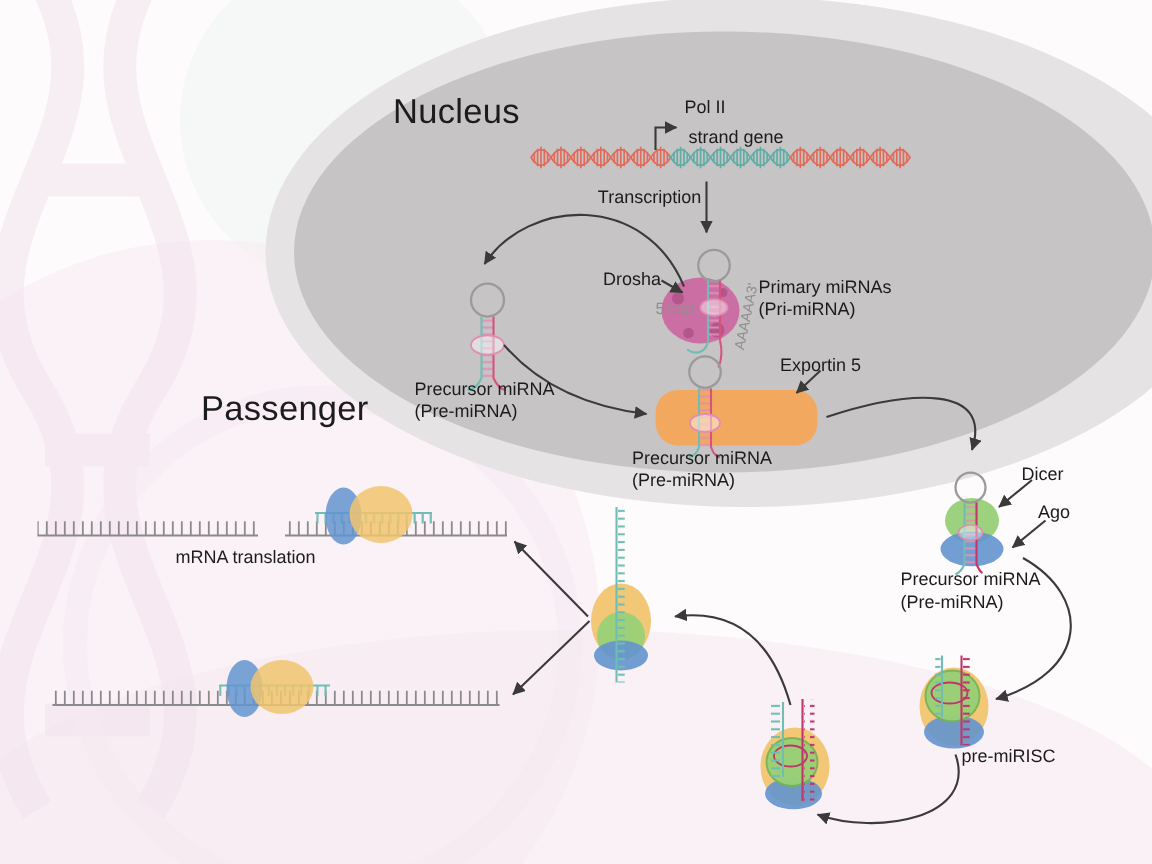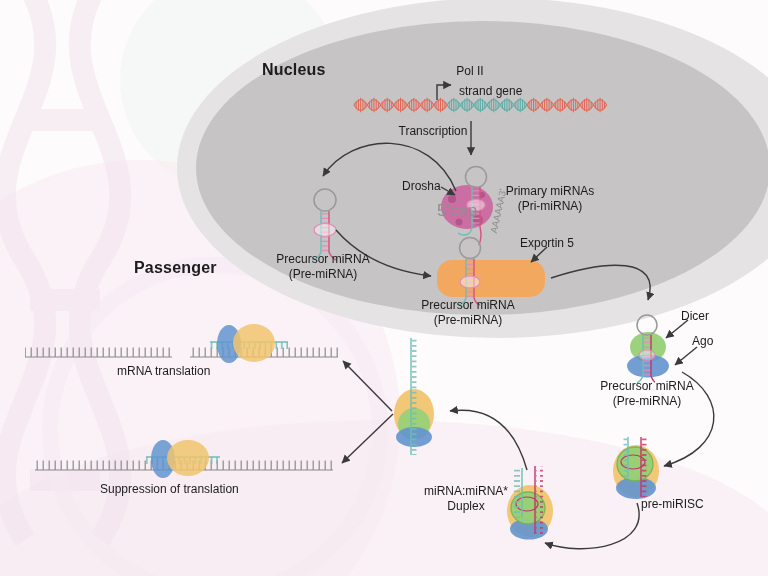--- a/index.html
+++ b/index.html
@@ -1,23 +1,23 @@
 <!DOCTYPE html>
 <html style="--nucleus_fill: #c6c4c5; --nucleus_halo: #e5e3e4; --dna_red: #e26a58; --dna_teal: #5fada6; --strand_teal: #6fbdb5; --strand_pink: #d4547e; --strand_crimson: #c2356b; --rung_pink: #df8fb4; --drosha_fill: #cb6ea3; --drosha_dot: #b2568c; --exportin_fill: #f2a95f; --dicer_green: #97d077; --dicer_green_edge: #76b356; --ago_blue: #6394cf; --risc_orange: #f1c46f; --mrna_gray: #8a8a8a; --arrow: #3a3a3a; --text: #1c1c1c; --muted_text: #8f8f8f; --loop_stroke: #9a9a9a;"><head>
 <meta charset="utf-8">
 <style>
   html,body{margin:0;padding:0;background:#fff}
   .stage{position:relative;width:768px;height:576px;overflow:hidden;
          background:#fdfbfc;font-family:"Liberation Sans",sans-serif}
   .blob{position:absolute;border-radius:50%;z-index:0}
   svg.art{position:absolute;left:0;top:0;z-index:1}
   .lbl{position:absolute;z-index:3;font-size:12px;line-height:1.25;color:var(--text);white-space:nowrap}
-  .big{font-size:16px;font-weight:bold;letter-spacing:.2px}
-  .ctr{transform:translateX(-50%);text-align:center}
-  .muted{color:var(--muted_text);font-size:17px}
+  .big{font-size:23px;font-weight:normal;letter-spacing:.2px}
+  .ctr{transform:translateX(-50%);}
+  .muted{color:var(--muted_text);font-size:11px}
   .rot{font-size:9.5px;color:var(--muted_text);transform:rotate(-78deg);transform-origin:0 0}
   
   .pt-teal{stroke:var(--strand_teal);stroke-width:1.4;fill:none}
   .pt-crim{stroke:var(--strand_crimson);stroke-width:1.4;fill:none}
   .pt-pink{stroke:var(--rung_pink);stroke-width:1.3;fill:none}
   .pt-gray{stroke:var(--mrna_gray);stroke-width:1.2;fill:none}
   .arr{stroke:var(--arrow);stroke-width:1.4;fill:none}
   .loop{fill:none;stroke:var(--loop_stroke);stroke-width:1.5}
   .seg-r{color:var(--dna_red)} .seg-t{color:var(--dna_teal)}
 </style>
@@ -233,21 +233,16 @@
   <div class="lbl" style="left:681px;top:309px">Dicer</div>
   <div class="lbl" style="left:692px;top:334px">Ago</div>
 
   <div class="lbl ctr" style="left:647px;top:379px">
     <div>Precursor miRNA</div>
     <div>(Pre-miRNA)</div>
   </div>
 
   <div class="lbl" style="left:641px;top:497px">pre-miRISC</div>
 
-  <div class="lbl ctr" style="left:466px;top:484px">
-    <div>miRNA:miRNA*</div>
-    <div>Duplex</div>
-  </div>
 
 
   <div class="lbl" style="left:117px;top:364px">mRNA translation</div>
-  <div class="lbl" style="left:100px;top:482px">Suppression of translation</div>
 </div>
 
 </body></html>

